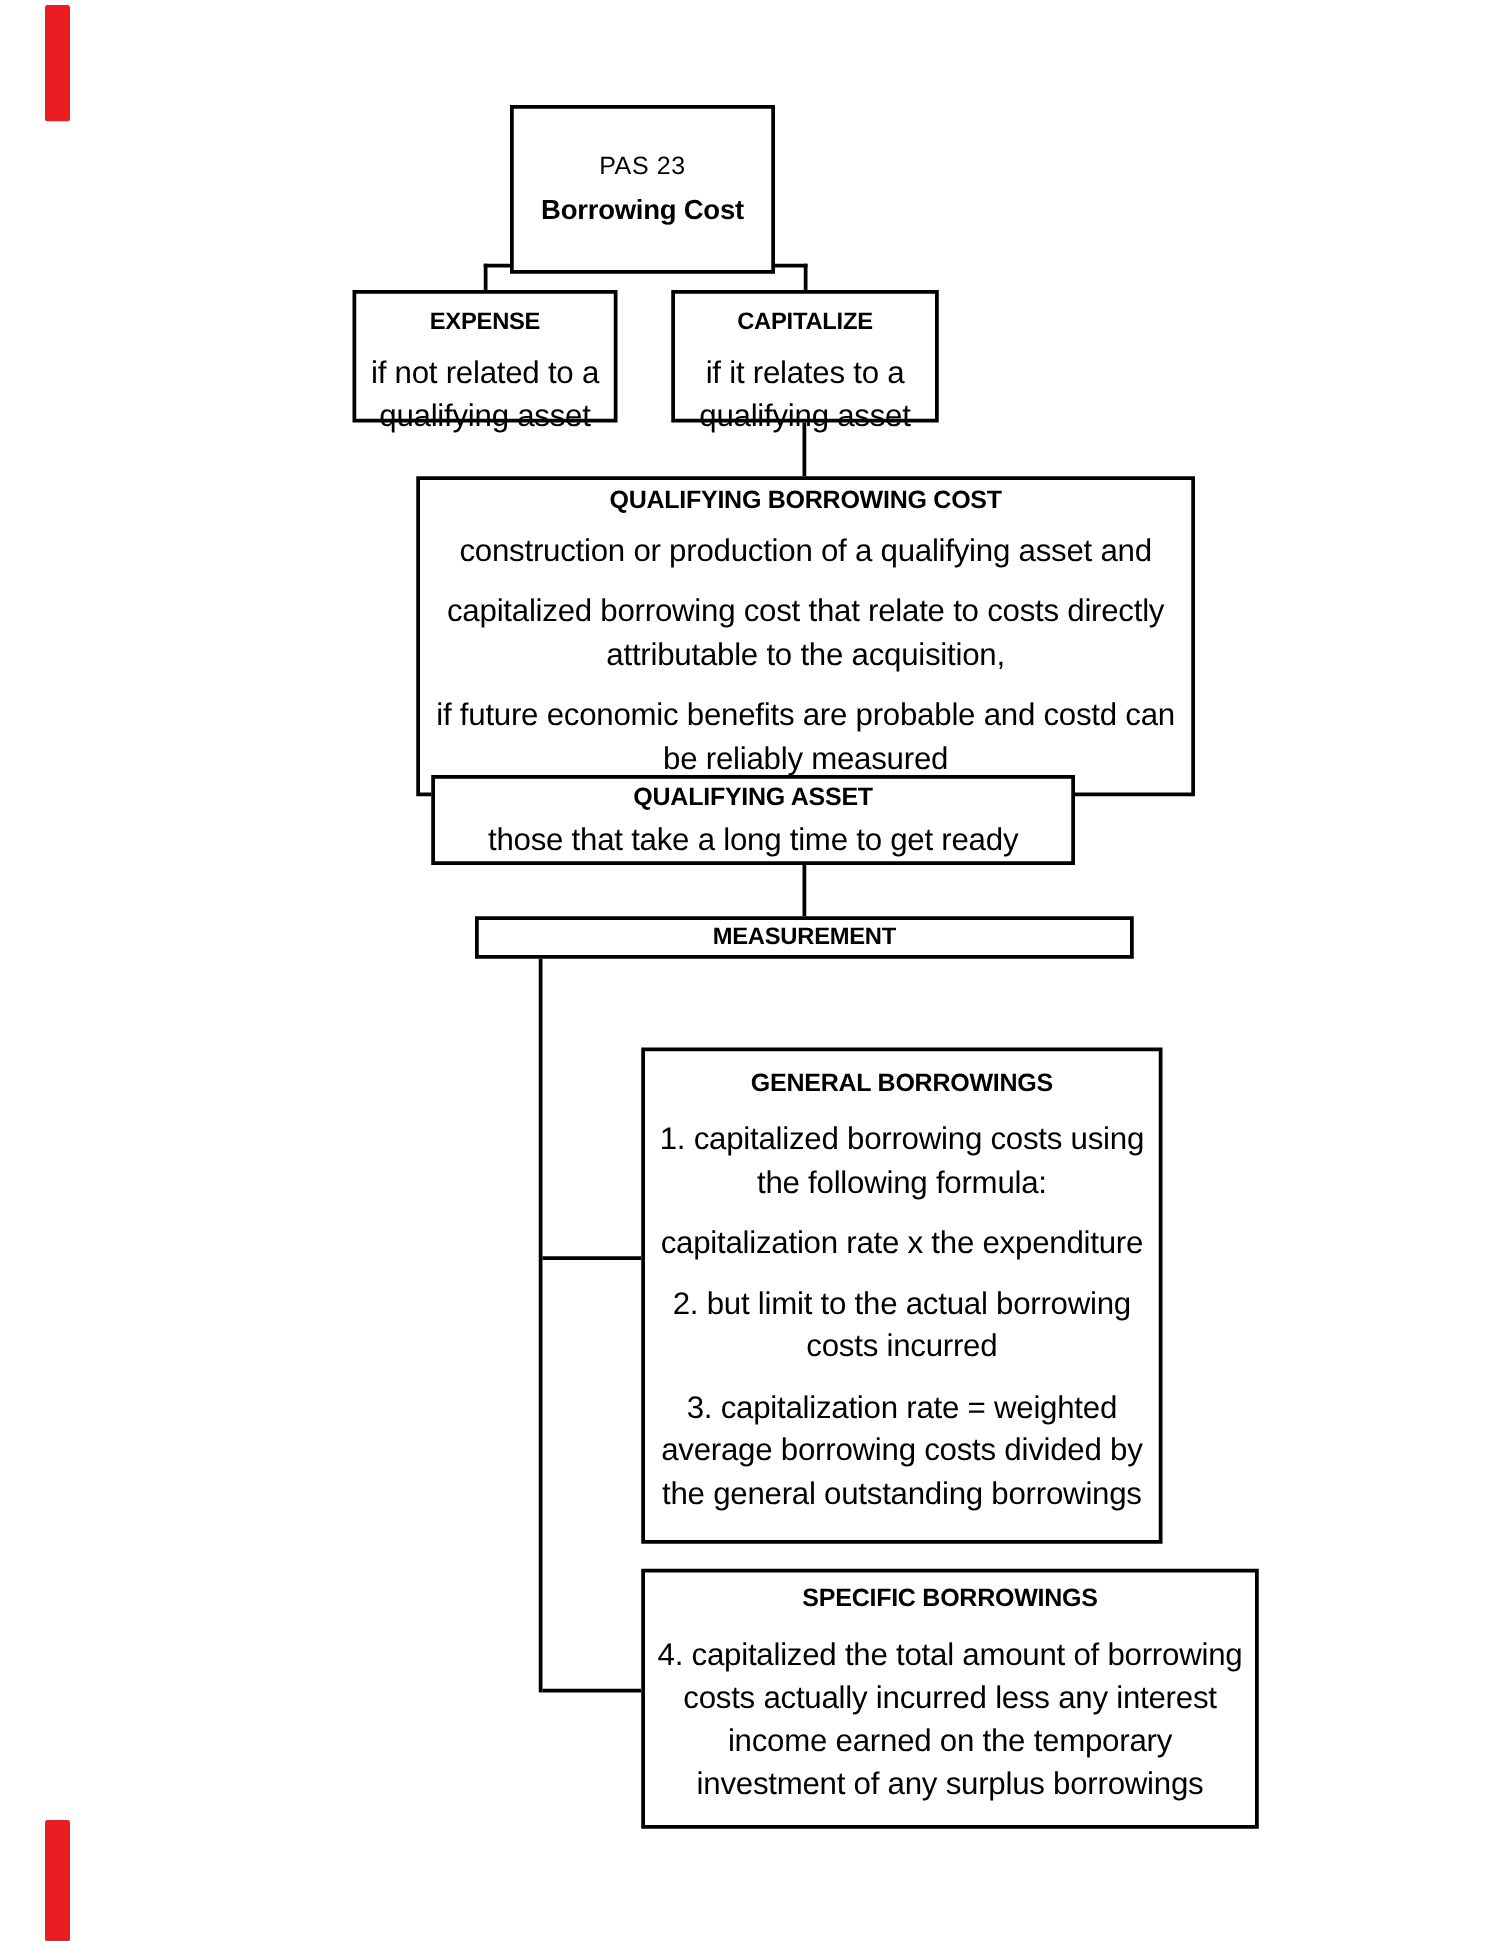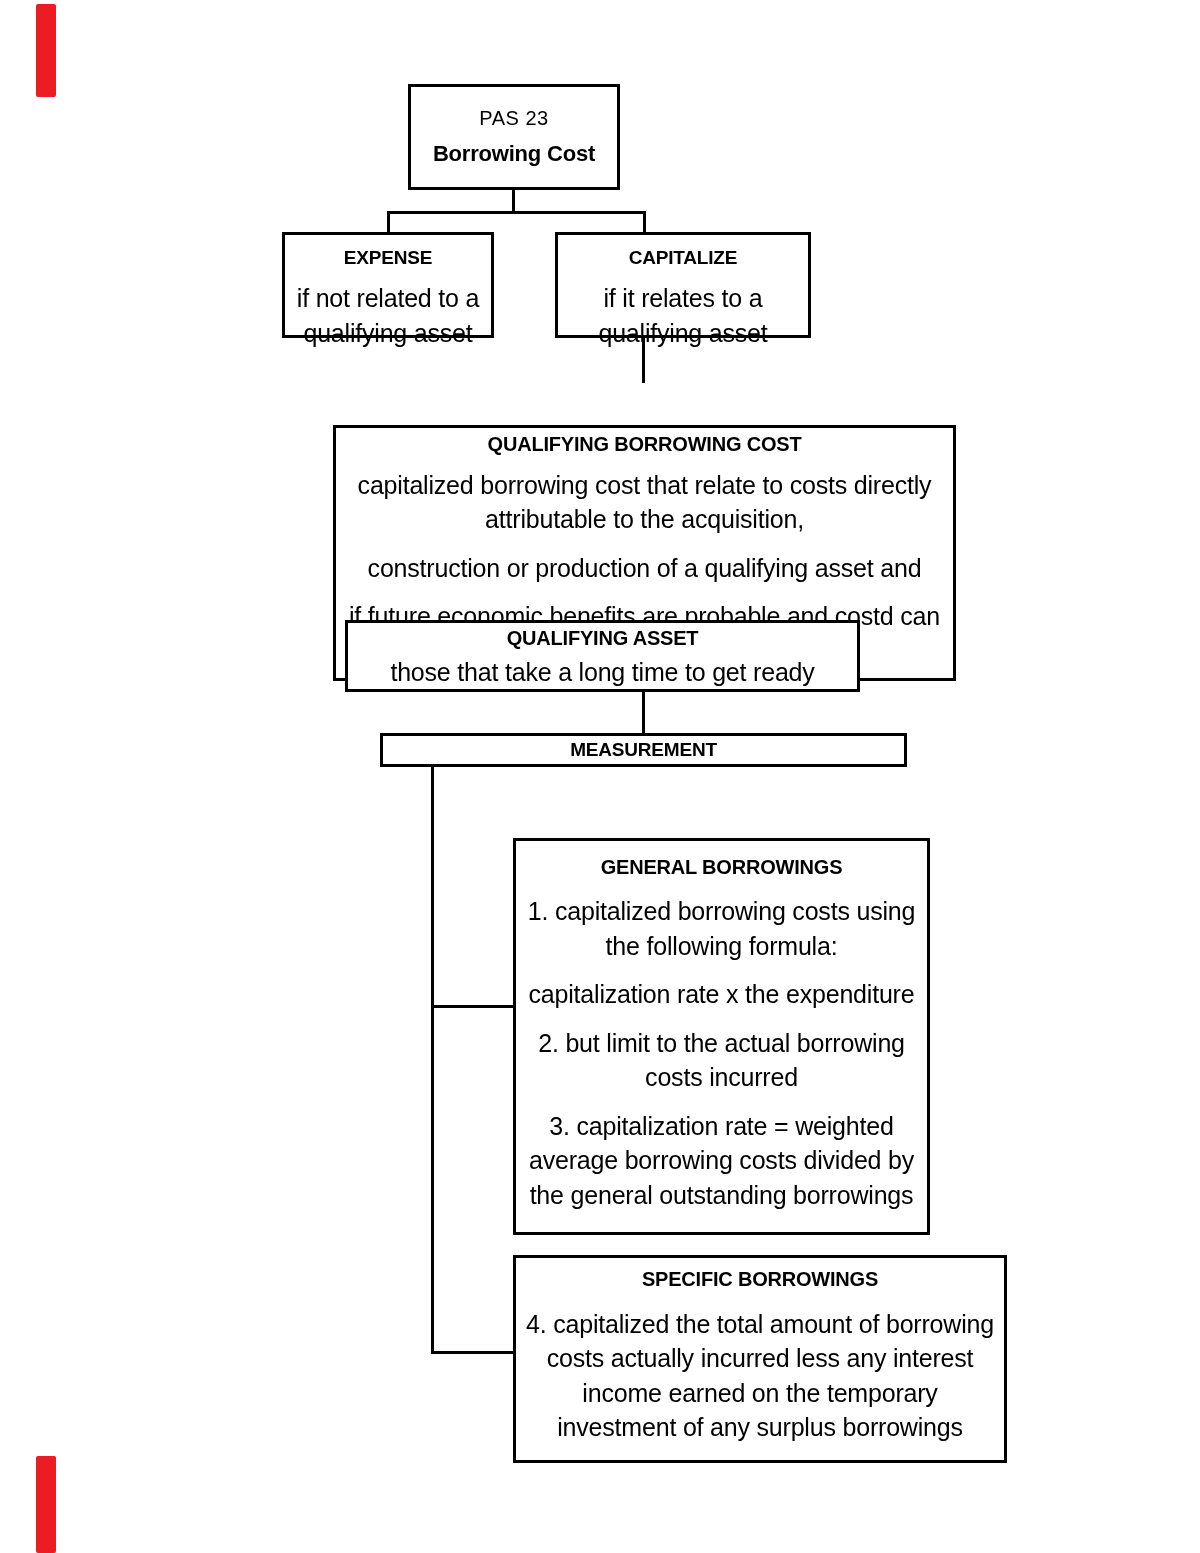--- a/index.html
+++ b/index.html
@@ -24,30 +24,30 @@
     text-align: center;
     letter-spacing: -0.2px;
     line-height: 1.38;
   }
   .node .title { font-weight: 700; font-size: 20px; }
   .node p { margin: 7px 0; font-weight: 400; font-size: 25px; }
   .line { position: absolute; background: #000000; }
   .marker { position: absolute; width: 20px; border-radius: 2px; }
 
   
-  #pas-box        { left: 408px; top: 84px;  width: 212px; height: 106px; }
+  #pas-box        { left: 408px; top: 84px;  width: 212px; height: 135px; }
   #pas-box .subtitle { font-weight: 400; font-size: 20px; margin: 0 0 6px 0; letter-spacing: 0.5px; }
   #pas-box .main     { font-weight: 700; font-size: 22px; margin: 0; }
 
   #expense-box    { left: 282px; top: 232px; width: 212px; height: 106px; justify-content: flex-start; padding-top: 10px; }
-  #capitalize-box { left: 555px; top: 232px; width: 256px; height: 106px; justify-content: flex-start; padding-top: 10px; }
+  #capitalize-box { left: 537px; top: 232px; width: 214px; height: 106px; justify-content: flex-start; padding-top: 10px; }
   #expense-box .title, #capitalize-box .title { font-size: 19px; }
   #expense-box p, #capitalize-box p { margin: 10px 0 0 0; }
 
-  #qbc-box        { left: 333px; top: 381px; width: 623px; height: 256px; padding: 4px 8px; margin-top: 44px; }
+  #qbc-box        { left: 333px; top: 381px; width: 623px; height: 256px; padding: 4px 8px; }
   #qbc-box .title { margin-bottom: 2px; }
 
   #qa-box         { left: 345px; top: 620px; width: 515px; height: 72px; }
   #qa-box p       { margin: 2px 0 0 0; }
   #qa-box .title  { margin-top: 2px; }
 
   #measurement-box { left: 380px; top: 733px; width: 527px; height: 34px; }
   #measurement-box .title { font-size: 19px; }
 
   #general-box    { left: 513px; top: 838px; width: 417px; height: 397px; padding: 0 6px; }
@@ -100,22 +100,22 @@
     <p>if not related to a qualifying asset</p>
   </div>
 
   <div class="node" id="capitalize-box">
     <div class="title">CAPITALIZE</div>
     <p>if it relates  to a qualifying asset</p>
   </div>
 
   <div class="node" id="qbc-box">
     <div class="title">QUALIFYING BORROWING COST</div>
+    <p>construction or production of a qualifying asset and</p>
     <p>capitalized borrowing cost that relate to costs directly attributable to the acquisition,</p>
-    <p>construction or production of a qualifying asset and</p>
     <p>if future economic benefits are probable and costd can be reliably measured</p>
   </div>
 
   <div class="node" id="qa-box">
     <div class="title">QUALIFYING ASSET</div>
     <p>those that take a long time to get ready</p>
   </div>
 
   <div class="node" id="measurement-box">
     <div class="title">MEASUREMENT</div>

